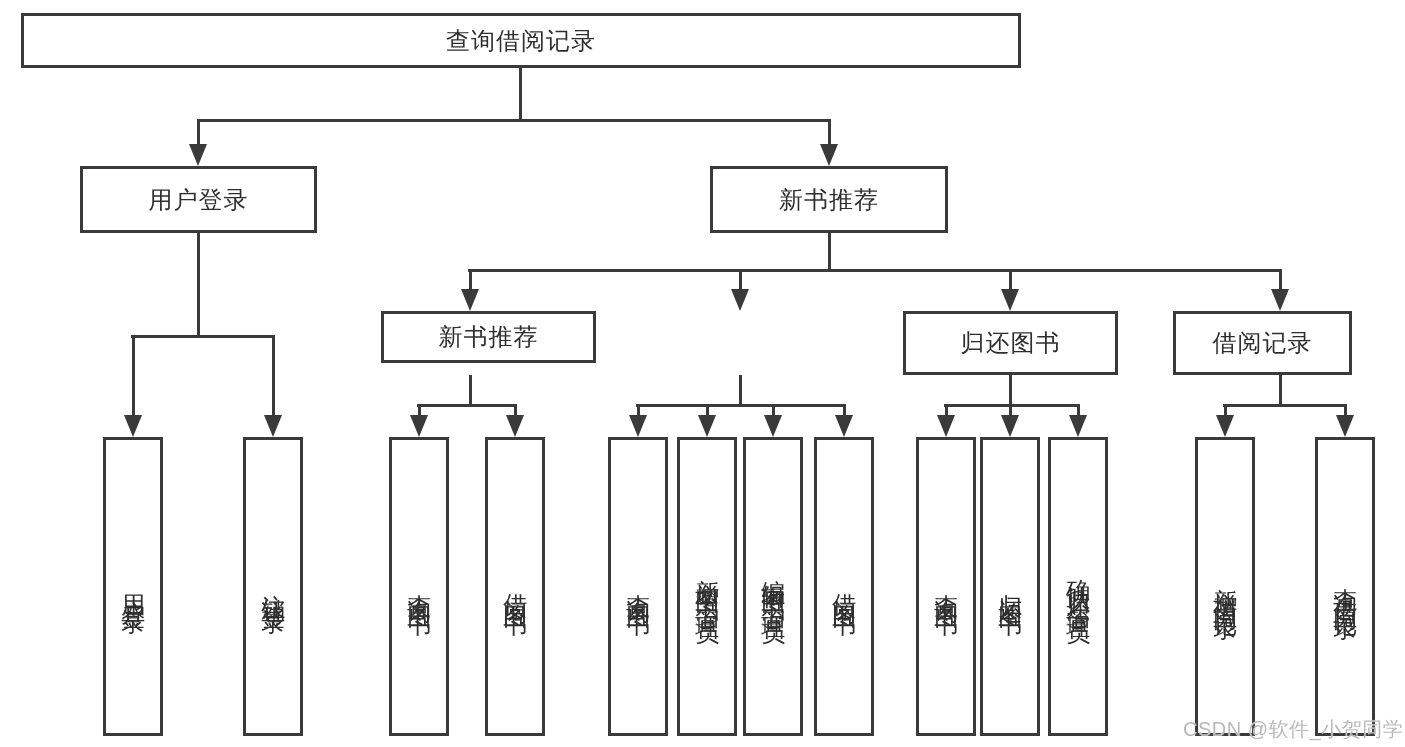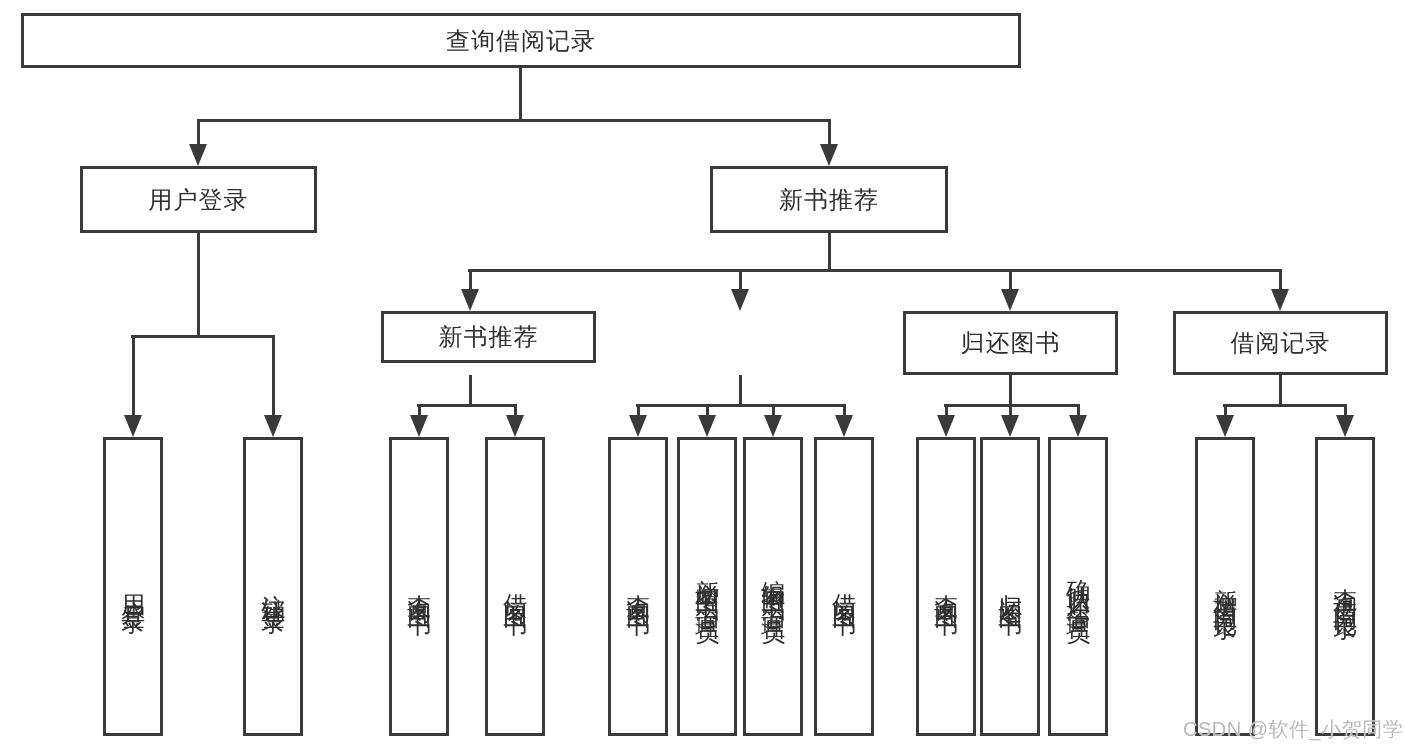--- a/index.html
+++ b/index.html
@@ -110,21 +110,21 @@
   <div class="box hbox" style="left:710px;top:166px;width:238px;height:67px;">
     <span>新书推荐</span>
   </div>
 
   <div class="box hbox" style="left:381px;top:311px;width:215px;height:52px;">
     <span>新书推荐</span>
   </div>
   <div class="box hbox" style="left:903px;top:311px;width:215px;height:64px;">
     <span>归还图书</span>
   </div>
-  <div class="box hbox" style="left:1173px;top:311px;width:215px;height:64px;">
+  <div class="box hbox" style="left:1173px;top:311px;width:179px;height:64px;">
     <span>借阅记录</span>
   </div>
 
   <div class="box" style="left:103px;top:437px;width:60px;height:299px;">
     <span class="vtext">用户登录</span>
   </div>
   <div class="box" style="left:243px;top:437px;width:60px;height:299px;">
     <span class="vtext">注销登录</span>
   </div>
 

